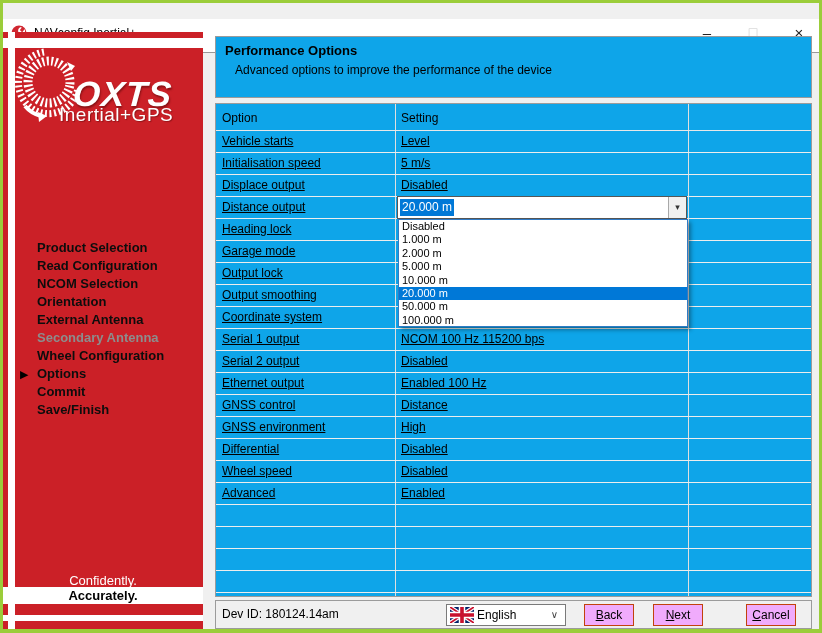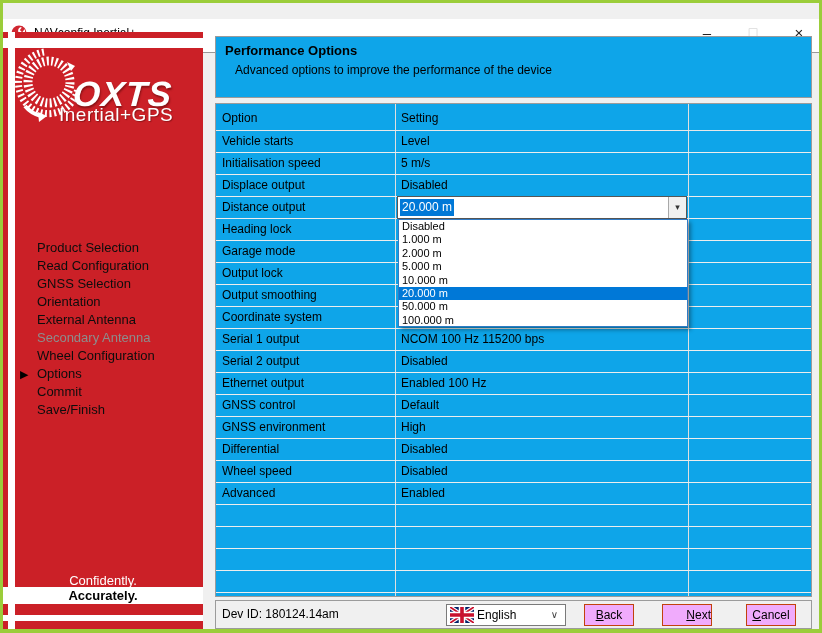--- a/index.html
+++ b/index.html
@@ -19,41 +19,41 @@
   
   .sidebar{position:absolute;left:0;top:29px;width:200px;height:597px;background:#cb2027;overflow:hidden;}
   .vstripe{position:absolute;left:5px;top:0;width:7px;height:100%;background:#ffffff;}
   .hstripe{position:absolute;left:0;top:6px;width:100%;height:10px;background:#ffffff;}
   .hstripe2{position:absolute;left:0;top:555px;width:100%;height:17px;background:#ffffff;}
   .hstripe3{position:absolute;left:0;top:583px;width:100%;height:6px;background:#ffffff;}
   .logo-swirl{position:absolute;left:8px;top:12px;}
   .logo-oxts{position:absolute;left:70px;top:42px;font-size:35px;font-weight:bold;font-style:italic;color:#fff;letter-spacing:1px;transform:skewX(-4deg);text-shadow:1px 2px 2px rgba(60,0,0,.45);}
   .logo-sub{position:absolute;left:56px;top:72px;font-size:19px;color:#fff;letter-spacing:.5px;text-shadow:1px 1px 1px rgba(60,0,0,.4);}
   .menu{position:absolute;left:0;top:207px;width:100%;}
-  .menu-item{position:relative;height:18px;line-height:18px;padding-left:34px;font-size:13px;font-weight:normal;color:#0d0d0d;cursor:default;}
+  .menu-item{position:relative;height:18px;line-height:18px;padding-left:34px;font-size:13px;font-weight:bold;color:#0d0d0d;cursor:default;}
   .menu-item.disabled{color:#8d8d8d;}
   .menu-arrow{position:absolute;left:17px;top:0;font-size:11px;color:#000;}
   .tagline1{position:absolute;left:0;top:541px;width:100%;text-align:center;font-size:13px;font-weight:normal;color:#ffffff;}
   .tagline2{position:absolute;left:0;top:555px;width:100%;height:17px;line-height:17px;text-align:center;font-size:13px;font-weight:bold;color:#000;}
 
   
   .panel{position:absolute;background:#0ea5e9;border:1px solid #9b9b9b;}
   .header-panel{left:212px;top:33px;width:597px;height:62px;}
   .header-title{position:absolute;left:9px;top:6px;font-size:13px;font-weight:bold;color:#000;}
   .header-sub{position:absolute;left:19px;top:26px;font-size:12px;color:#000;}
 
   
   .table-panel{left:212px;top:100px;width:597px;height:494px;overflow:hidden;}
   .vdiv{position:absolute;top:0;bottom:0;width:1px;background:#e0e0e0;}
   .thead{position:relative;height:27px;border-bottom:1px solid #e8e8e8;}
   .th{position:absolute;top:0;height:27px;line-height:29px;font-size:12px;color:#000;}
   .th.c1{left:6px;}
   .th.c2{left:185px;}
   .trow{position:relative;height:22px;border-bottom:1px solid #ededed;}
-  .tcell{position:absolute;top:0;height:21px;line-height:21px;font-size:12px;color:#000;white-space:nowrap;}
+  .tcell{position:absolute;top:0;height:21px;line-height:21px;font-size:12px;color:#000;white-space:nowrap;text-decoration:underline;}
   .tcell.c1{left:6px;}
   .tcell.c2{left:185px;}
 
   
   .combo{position:absolute;left:181px;top:92px;width:290px;height:23px;background:#fff;border:1px solid #565656;z-index:5;}
   .combo-text{position:absolute;left:2px;top:2px;font-size:12px;line-height:17px;background:#0078d7;color:#fff;padding:0 2px;}
   .combo-btn{position:absolute;right:0;top:0;width:18px;height:21px;background:#f0f0f0;border-left:1px solid #a8a8a8;text-align:center;line-height:20px;font-size:9px;color:#333;}
   
   .ddlist{position:absolute;left:182px;top:115px;width:290px;height:108px;background:#fff;border:1px solid #2f7ac5;box-shadow:3px 3px 4px rgba(0,0,0,.35);z-index:6;}
   .dditem{height:13.4px;line-height:13.4px;font-size:11px;color:#000;padding-left:3px;white-space:nowrap;}
@@ -61,21 +61,21 @@
 
   
   .footer-panel{left:212px;top:597px;width:597px;height:29px;background:#f0f0f0;}
   .devid{position:absolute;left:6px;top:0;line-height:27px;font-size:12px;color:#000;}
   .langbox{position:absolute;left:230px;top:3px;width:120px;height:22px;background:#fff;border:1px solid #7a7a7a;}
   .flag{position:absolute;left:3px;top:2px;}
   .langtext{position:absolute;left:30px;top:0;line-height:20px;font-size:12px;color:#000;}
   .chev{position:absolute;right:7px;top:0;line-height:20px;font-size:10px;color:#444;}
   .btn{position:absolute;top:3px;width:50px;height:22px;background:#f0abfc;border:1px solid #c2410c;text-align:center;line-height:20px;font-size:12px;color:#000;}
   .btn.back{left:368px;}
-  .btn.next{left:446px;text-align:right;}
+  .btn.next{left:437px;}
   .btn.cancel{left:530px;}
 </style>
 </head>
 <body>
 
 <div id="stage">
   <div id="window">
 
     <div class="titlebar">
       <span class="appicon">
@@ -106,21 +106,21 @@
           </g>
           <path d="M 28 78 L 36 72 L 27 68 Z" fill="#ffffff"></path>
           <path d="M 64 22 L 56 18 L 60 27 Z" fill="#ffffff"></path>
         </svg>
       </span>
       <span class="logo-oxts">OXTS</span>
       <span class="logo-sub">Inertial+GPS</span>
       <div class="menu">
           <div class="menu-item">Product Selection</div>
           <div class="menu-item">Read Configuration</div>
-          <div class="menu-item">GNSS Selection</div>
+          <div class="menu-item">NCOM Selection</div>
           <div class="menu-item">Orientation</div>
           <div class="menu-item">External Antenna</div>
           <div class="menu-item disabled">Secondary Antenna</div>
           <div class="menu-item">Wheel Configuration</div>
           <div class="menu-item"><span class="menu-arrow">▶</span>Options</div>
           <div class="menu-item">Commit</div>
           <div class="menu-item">Save/Finish</div>
         </div>
       <div class="tagline1">Confidently.</div>
       <div class="tagline2">Accurately.</div>
@@ -182,21 +182,21 @@
           <div class="trow">
             <span class="tcell c1">Serial 2 output</span>
             <span class="tcell c2">Disabled</span>
           </div>
           <div class="trow">
             <span class="tcell c1">Ethernet output</span>
             <span class="tcell c2">Enabled 100 Hz</span>
           </div>
           <div class="trow">
             <span class="tcell c1">GNSS control</span>
-            <span class="tcell c2">Default</span>
+            <span class="tcell c2">Distance</span>
           </div>
           <div class="trow">
             <span class="tcell c1">GNSS environment</span>
             <span class="tcell c2">High</span>
           </div>
           <div class="trow">
             <span class="tcell c1">Differential</span>
             <span class="tcell c2">Disabled</span>
           </div>
           <div class="trow">

